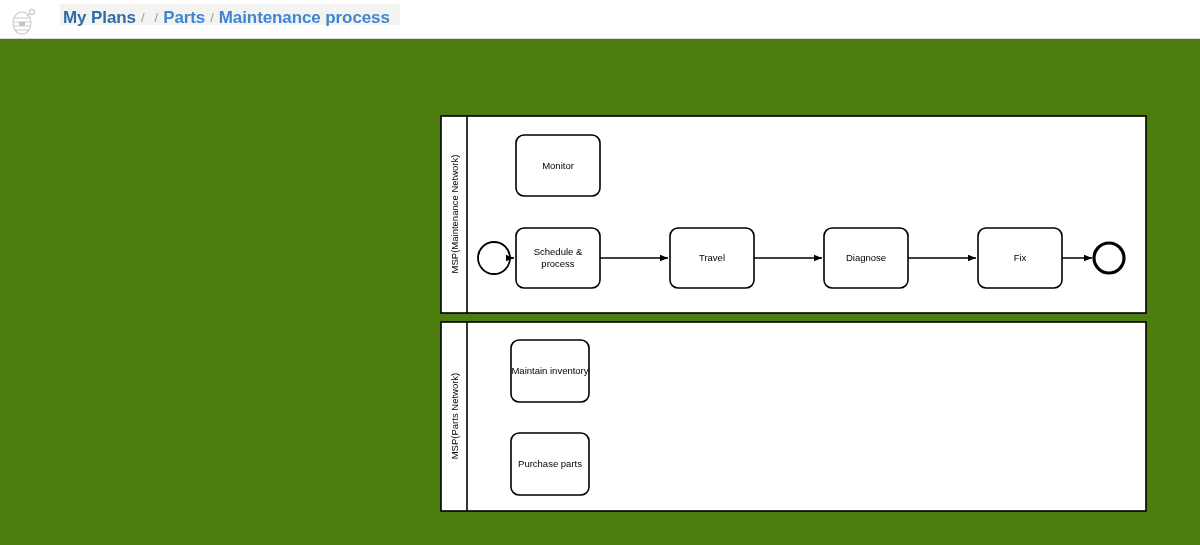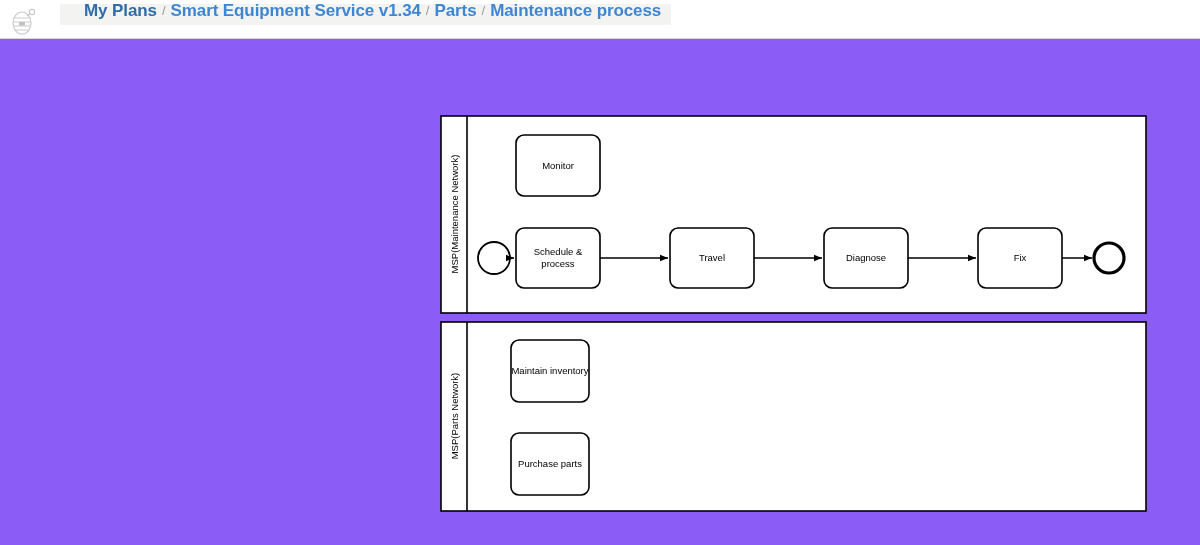--- a/index.html
+++ b/index.html
@@ -31,23 +31,23 @@
     position: absolute;
     left: 8px; top: 4px;
     width: 32px; height: 32px;
     opacity: 0.30;
   }
   #breadcrumb {
     position: absolute;
     left: 60px; top: 4px;
     height: 21px;
     background: #f3f3f1;
-    padding: 0 10px 0 24px;
+    padding: 0 10px 0 3px;
     display: flex;
-    align-items: flex-end;
+    align-items: flex-start;
     white-space: nowrap;
   }
   .crumb {
     font-size: 17px;
     font-weight: bold;
     letter-spacing: -0.1px;
     line-height: 28px;
     text-decoration: none;
   }
   .crumb.first { color: #2f6ca8; }
@@ -91,21 +91,21 @@
     background: #e4e4e4;
     margin: 3px 0 3px 0;
   }
 
   
   #canvas {
     position: absolute;
     left: 0; top: 39px;
     width: 1200px;
     height: 506px;
-    background: #8b5cf6;
+    background: #4d7c0f;
     overflow: hidden;
   }
   #diagram { position: absolute; left: 0; top: 0; }
 
   .pool-label {
     font-size: 9.5px;
     fill: #000000;
     font-family: "Liberation Sans", sans-serif;
   }
   .task-label {
@@ -128,21 +128,20 @@
         <path d="M5.4 14 H22.6 M5.1 18 H22.9 M5.4 22 H22.6 M6.6 26 H21.4" stroke="#555" stroke-width="1"></path>
         <rect x="11" y="18" width="6" height="3.5" rx="0.5" fill="#333"></rect>
         <circle cx="24" cy="8" r="2.6" fill="#ffffff" stroke="#555" stroke-width="1.2"></circle>
         <path d="M19 12 L22 9.6" stroke="#555" stroke-width="1.2"></path>
       </svg>
     </div>
 
     <div id="breadcrumb">
       <a class="crumb first" href="#">My Plans</a>
       <span class="crumb-sep">/</span>
-      <a class="crumb rest" href="#">Smart Equipment Service v1.34</a>
       <span class="crumb-sep">/</span>
       <a class="crumb rest" href="#">Parts</a>
       <span class="crumb-sep">/</span>
       <a class="crumb rest" href="#">Maintenance process</a>
     </div>
   </div>
 
   <div id="toolbar">
 
     <div class="tool" title="Activate the hand tool">

